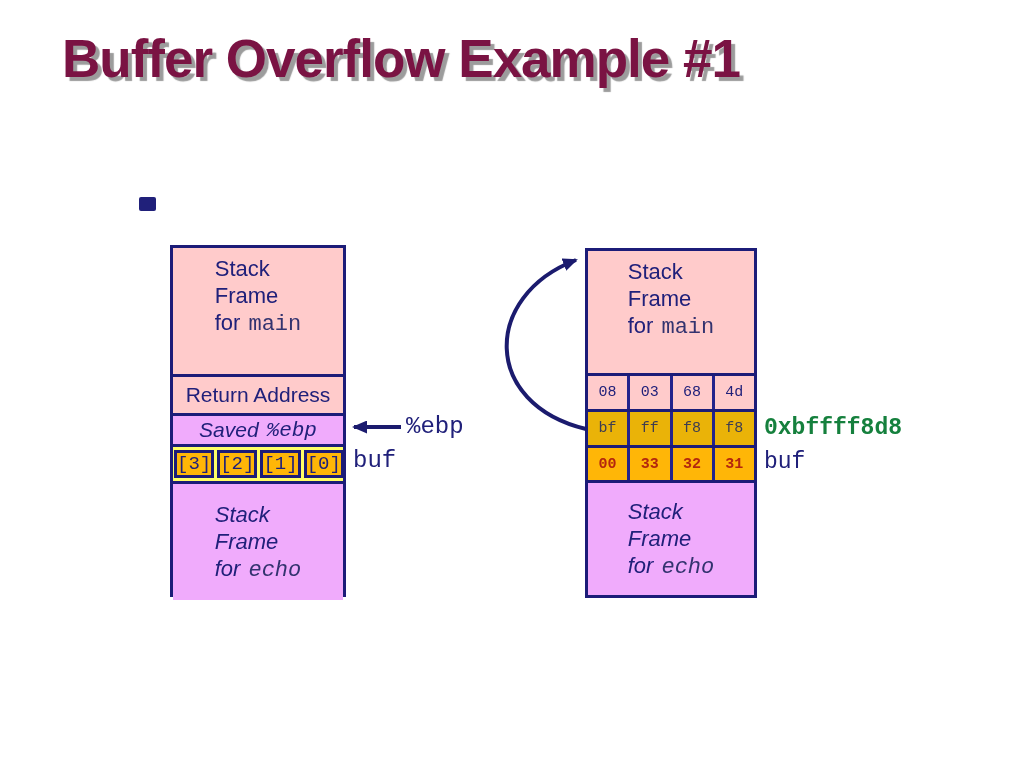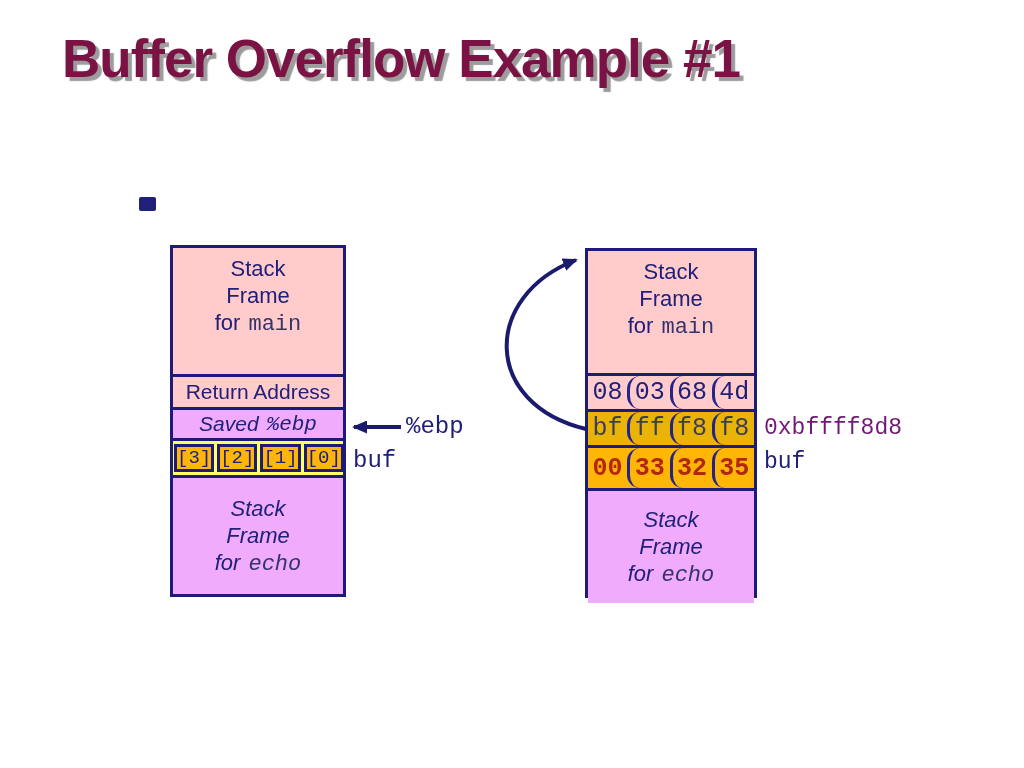--- a/index.html
+++ b/index.html
@@ -48,53 +48,52 @@
 
   .row { width:100%; border-top:3px solid #1C1C78; }
   .row:first-child { border-top:none; }
 
   .pink   { background:#FFCBCB; }
   .yellow { background:#f0abfc;font-style:italic; }
 
   .frame { display:flex; justify-content:center; color:#20207A; }
   .frame-top    { align-items:flex-start; padding-top:7px; }
   .frame-center { align-items:center; }
-  .frame-text { text-align:center; font-size:22px; line-height:27px; }
+  .frame-text { font-size:22px; line-height:27px; }
   .frame-text .mono { color:#33336F; }
 
   .label-row {
     display:flex; align-items:center; justify-content:center;
     font-size:21px; color:#20207A;
   }
 
   .byte-row { display:flex; }
   .byte-cell {
     flex:1; display:flex; align-items:center; justify-content:center;
     border-left:3px solid #23238C;
-    font-size:25px;
-    border-radius:13px;
+    font-size:15px;
   }
   .byte-cell:first-child { border-left:none; }
   .bytes-pink   { background:#FFCBCB; color:#20207A; }
   .bytes-yellow { background:#eab308; color:#3D3D52; }
   .bytes-orange { background:#FFB607; color:#B3260E; font-weight:bold; }
 
   .bufcells {
     display:flex; gap:3px; padding:3px 1px; background:#FFFF66;
   }
   .bufcell {
     flex:1; display:flex; align-items:center; justify-content:center;
     background:#FFB607; border:3px solid #1C1C78;
     font-size:19px; color:#20207A;
   }
 
   .side-label { position:absolute; white-space:nowrap; color:#20207A; }
   .ebp-label      { left:406px; top:413px; font-size:24px; }
   .buf-label-l    { left:353px; top:447px; font-size:24px; }
-  .addr-label     { left:764px; top:415px; font-size:23px; font-weight:normal; color:#701a75; }
+  .addr-label     { left:764px; top:415px; font-size:23px; font-weight:bold; color:#15803d; }
   .buf-label-r    { left:764px; top:449px; font-size:23px; }
 
   .arrows {
     position:absolute; left:0; top:0;
     pointer-events:none;
   }
 </style>
 </head>
 <body>
 
@@ -107,21 +106,21 @@
 
 
   <div class="stack stack-left">
     <div class="row frame frame-top pink" style="height:126px">
       <div class="frame-text">
         <div>Stack</div>
         <div>Frame</div>
         <div><span>for</span><span class="mono gap">main</span></div>
       </div>
     </div>
-    <div class="row label-row pink" style="height:33px">
+    <div class="row label-row pink" style="height:39px">
       <span>Return Address</span>
     </div>
     <div class="row label-row yellow" style="height:31px">
       <span>Saved</span>
         <span class="mono gap">%ebp</span>
     </div>
     <div class="row bufcells" style="height:37px">
       <div class="bufcell mono">[3]</div>
       <div class="bufcell mono">[2]</div>
       <div class="bufcell mono">[1]</div>
@@ -149,25 +148,25 @@
       <div class="byte-cell mono">03</div>
       <div class="byte-cell mono">68</div>
       <div class="byte-cell mono">4d</div>
     </div>
     <div class="row byte-row bytes-yellow" style="height:36px">
       <div class="byte-cell mono">bf</div>
       <div class="byte-cell mono">ff</div>
       <div class="byte-cell mono">f8</div>
       <div class="byte-cell mono">f8</div>
     </div>
-    <div class="row byte-row bytes-orange" style="height:43px">
+    <div class="row byte-row bytes-orange" style="height:35px">
       <div class="byte-cell mono">00</div>
       <div class="byte-cell mono">33</div>
       <div class="byte-cell mono">32</div>
-      <div class="byte-cell mono">35</div>
+      <div class="byte-cell mono">31</div>
     </div>
     <div class="row frame frame-center yellow" style="height:115px">
       <div class="frame-text">
         <div>Stack</div>
         <div>Frame</div>
         <div><span>for</span><span class="mono gap">echo</span></div>
       </div>
     </div>
   </div>
 

